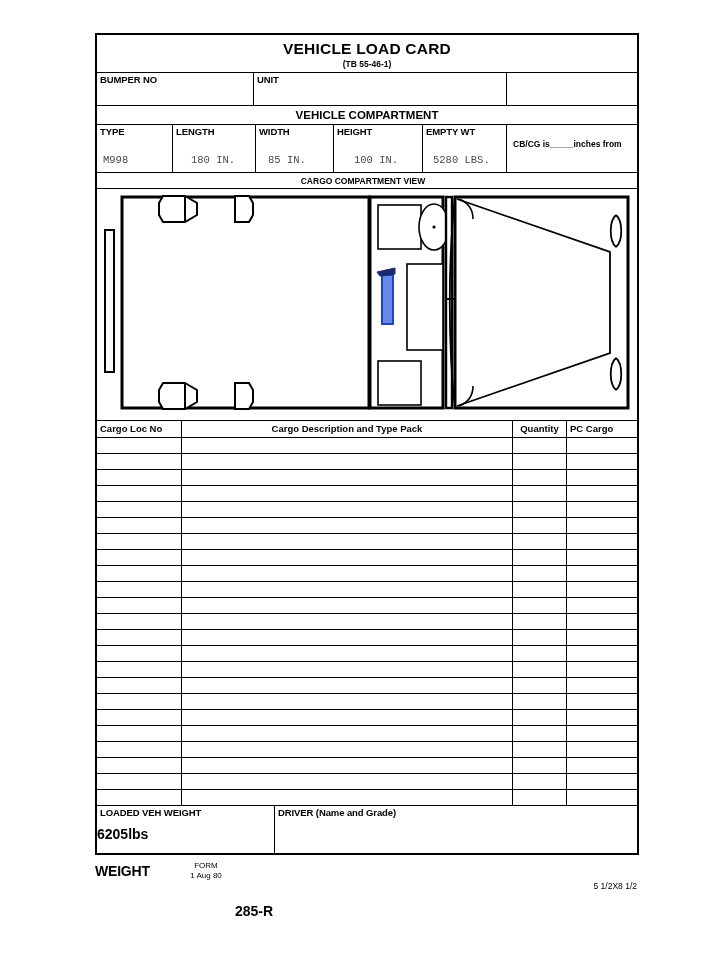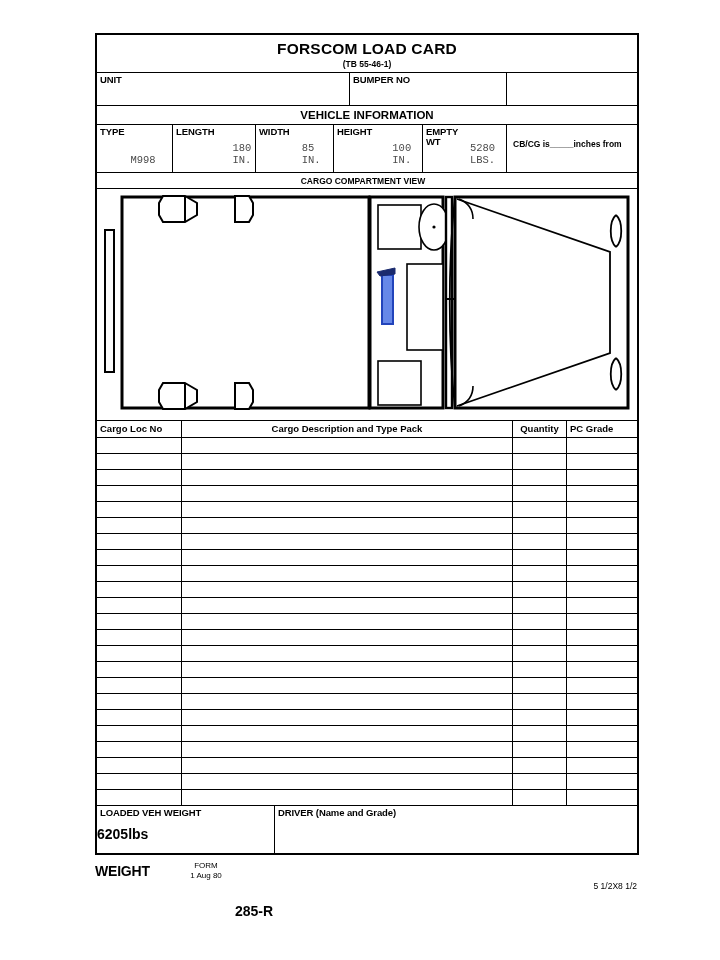--- a/index.html
+++ b/index.html
@@ -81,21 +81,21 @@
     font-size: 8.5px;
     font-weight: bold;
     padding: 3px 8px 2px 0;
   }
 
   
   .unit-row { height: 33px; }
 
   
   .vi-row { height: 48px; }
-  .vi-cell { display: flex; flex-direction: row; }
+  .vi-cell { display: flex; flex-direction: column; }
   .vi-cell .val-wrap {
     margin-top: auto;
     padding-bottom: 6px;
   }
   .cbcg {
     font-size: 8.5px;
     font-weight: bold;
     line-height: 1.25;
     padding: 14px 4px 0 6px;
   }
@@ -161,39 +161,39 @@
   }
 </style>
 </head>
 <body>
 
 <div id="form-root">
 
   <div class="outer-box">
 
     <div class="cell bb">
-      <div class="title-main">FORSCOM LOAD CARD</div>
+      <div class="title-main">VEHICLE LOAD CARD</div>
       <div class="title-sub">(TB 55-46-1)</div>
     </div>
 
     <div class="row bb unit-row">
+      <div class="cell br" style="width:157px">
+        <div class="lbl">BUMPER NO</div>
+        <div class="val-mono"></div>
+      </div>
       <div class="cell br" style="width:253px">
         <div class="lbl">UNIT</div>
         <div class="val-mono"></div>
       </div>
-      <div class="cell br" style="width:157px">
-        <div class="lbl">BUMPER NO</div>
-        <div class="val-mono"></div>
-      </div>
       <div class="cell" style="flex:1 1 auto">
         <div class="val-mono"></div>
       </div>
     </div>
 
-    <div class="cell bb band">VEHICLE INFORMATION</div>
+    <div class="cell bb band">VEHICLE COMPARTMENT</div>
 
     <div class="row bb vi-row">
       <div class="cell br vi-cell" style="width:76px">
         <div class="lbl">TYPE</div>
         <div class="val-wrap">
             <div class="val-mono">M998</div>
           </div>
       </div>
       <div class="cell br vi-cell" style="width:83px">
         <div class="lbl">LENGTH</div>
@@ -271,21 +271,21 @@
         <path d="M 519 26 C 526 32 526 52 519 58" fill="none" stroke="#000" stroke-width="1.8"></path>
         <path d="M 519 169 C 512 175 512 195 519 201" fill="none" stroke="#000" stroke-width="1.8"></path>
         <path d="M 519 169 C 526 175 526 195 519 201" fill="none" stroke="#000" stroke-width="1.8"></path>
       </svg>
     </div>
 
     <div class="row bb ct-head">
       <div class="hc br col-loc hc-left">Cargo Loc No</div>
       <div class="hc br col-desc hc-center">Cargo Description and Type Pack</div>
       <div class="hc br col-qty hc-center">Quantity</div>
-      <div class="hc col-pcw hc-left" style="padding-left:3px">PC Grade</div>
+      <div class="hc col-pcw hc-left" style="padding-left:3px">PC Cargo</div>
     </div>
 
     <div id="cargo-table-body">
         <div class="row bb ct-row">
           <div class="c br col-loc"></div>
           <div class="c br col-desc"></div>
           <div class="c br col-qty"></div>
           <div class="c col-pcw"></div>
         </div>
         <div class="row bb ct-row">

